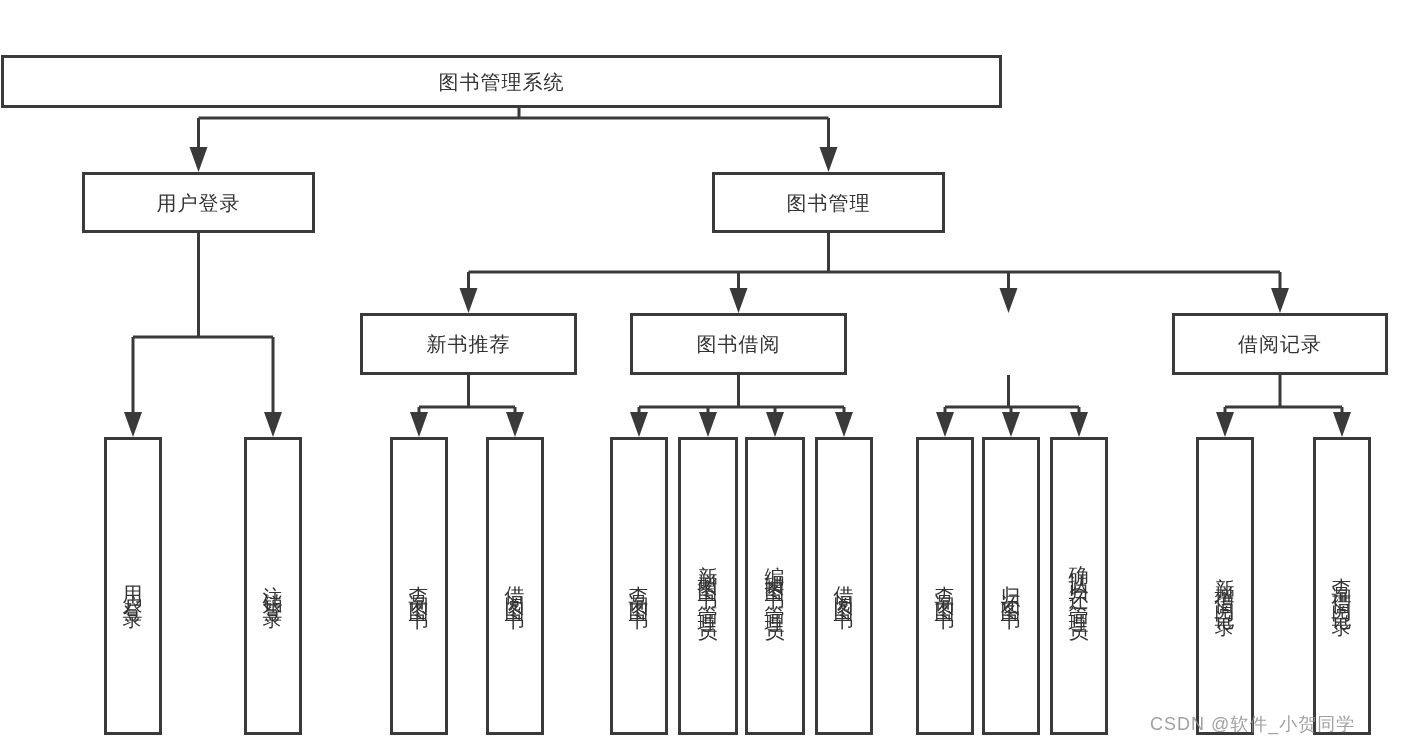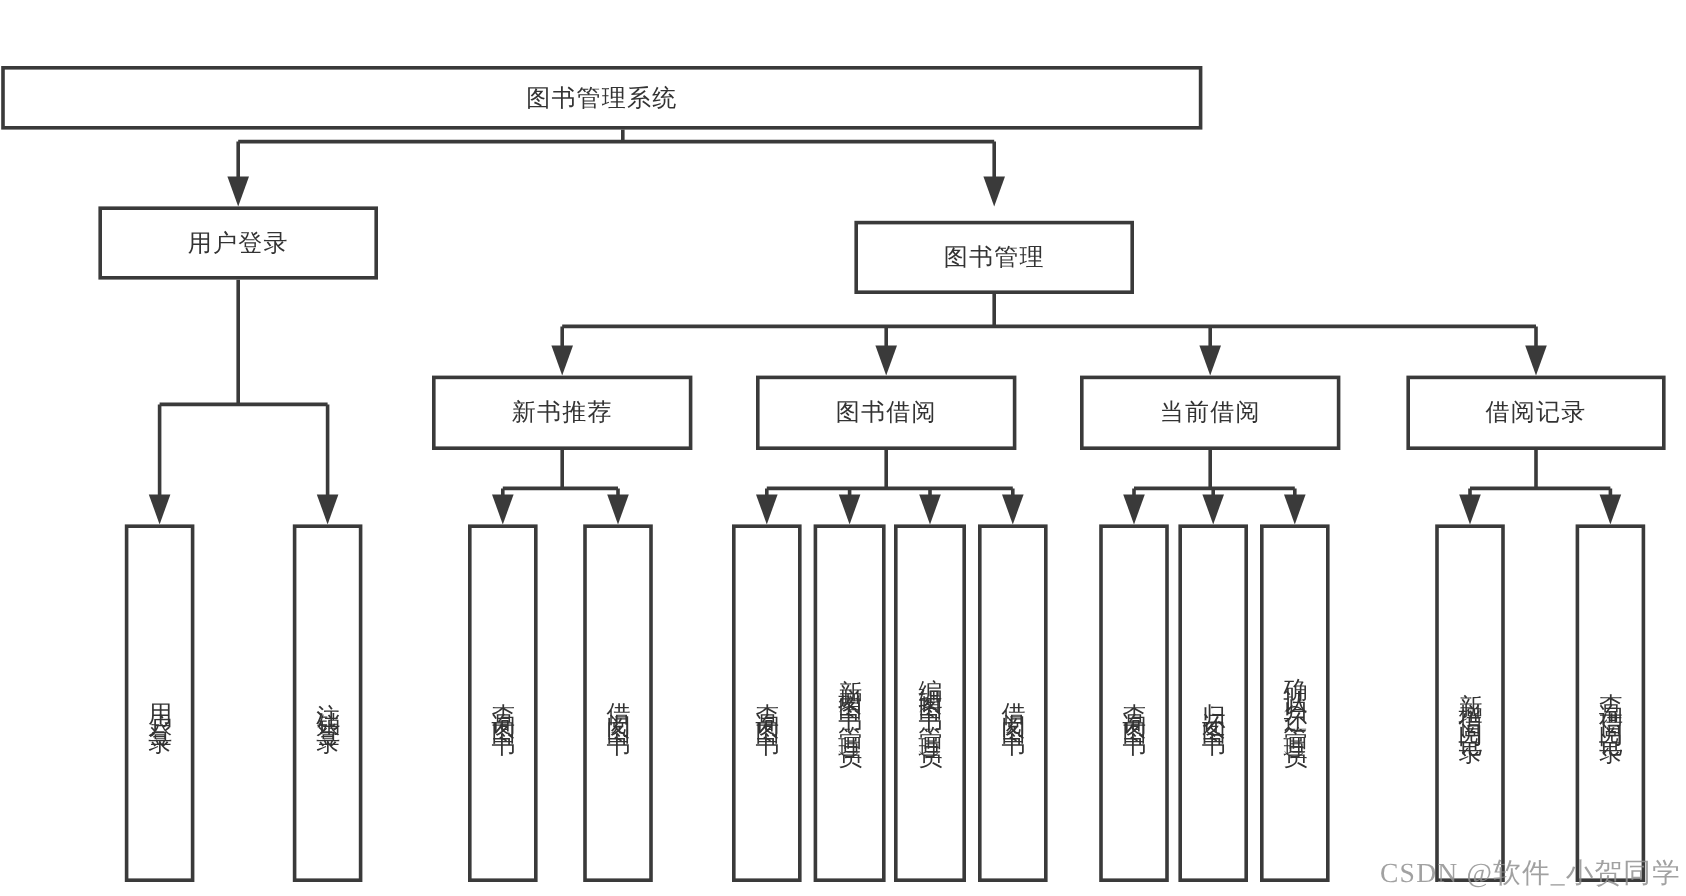--- a/index.html
+++ b/index.html
@@ -41,26 +41,25 @@
   .vnode span {
     writing-mode: vertical-rl;
     text-orientation: mixed;
     letter-spacing: 8px;
     white-space: nowrap;
   }
   .watermark {
     position: absolute;
     left: 1150px;
     top: 712px;
-    font-size: 23px;
+    font-size: 18px;
     color: rgba(145, 145, 145, 0.85);
     letter-spacing: 1px;
     white-space: nowrap;
     z-index: 3;
-    font-family: Liberation Serif, serif;
   }
 </style>
 </head>
 <body>
 
 <div class="stage">
 
   <svg class="connectors" width="1405" height="747" viewBox="0 0 1405 747">
 
     <path fill="none" stroke="#3a3a3a" stroke-width="3" d="
@@ -95,32 +94,29 @@
     </g>
   </svg>
 
   <div class="node hnode" style="left:1px; top:15px; width:1001px; height:53px;margin-top:40px;">
     <span>图书管理系统</span>
   </div>
 
   <div class="node hnode" style="left:82px; top:172px; width:233px; height:61px;">
     <span>用户登录</span>
   </div>
-  <div class="node hnode" style="left:712px; top:172px; width:233px; height:61px;margin-top:12px;">
+  <div class="node hnode" style="left:712px; top:172px; width:233px; height:61px;">
     <span>图书管理</span>
   </div>
 
   <div class="node hnode" style="left:630px; top:313px; width:217px; height:62px;">
     <span>图书借阅</span>
   </div>
   <div class="node hnode" style="left:360px; top:313px; width:217px; height:62px;">
     <span>新书推荐</span>
-  </div>
-  <div class="node hnode" style="left:900px; top:313px; width:217px; height:62px;">
-    <span>当前借阅</span>
   </div>
   <div class="node hnode" style="left:1172px; top:313px; width:216px; height:62px;">
     <span>借阅记录</span>
   </div>
 
   <div class="node vnode" style="left:104px; top:437px; width:58px; height:298px;">
     <span>用户登录</span>
   </div>
   <div class="node vnode" style="left:244px; top:437px; width:58px; height:298px;">
     <span>注销登录</span>

